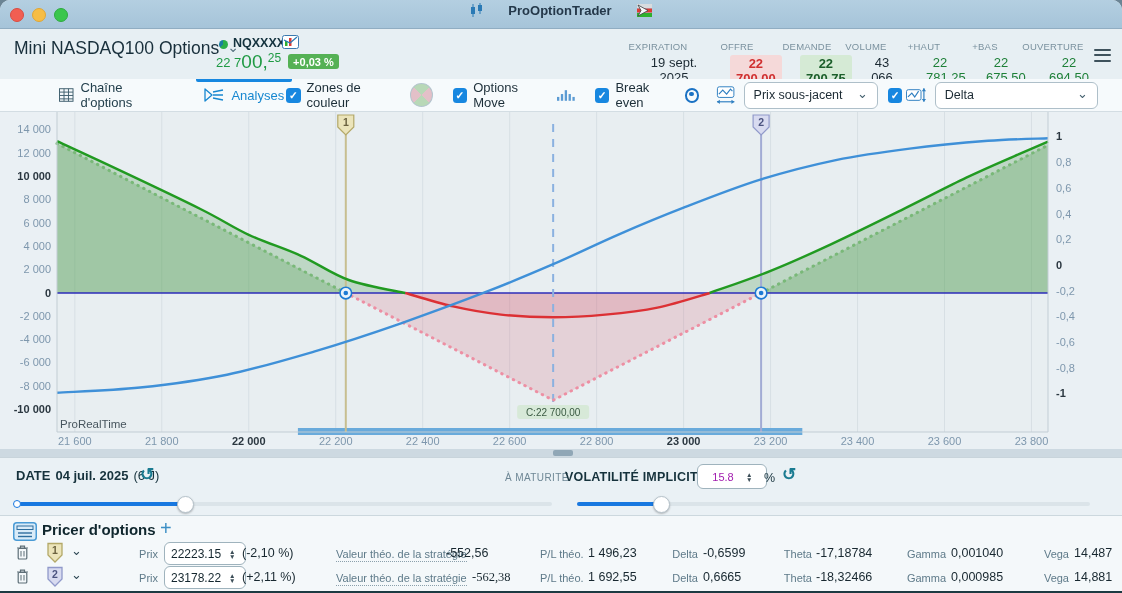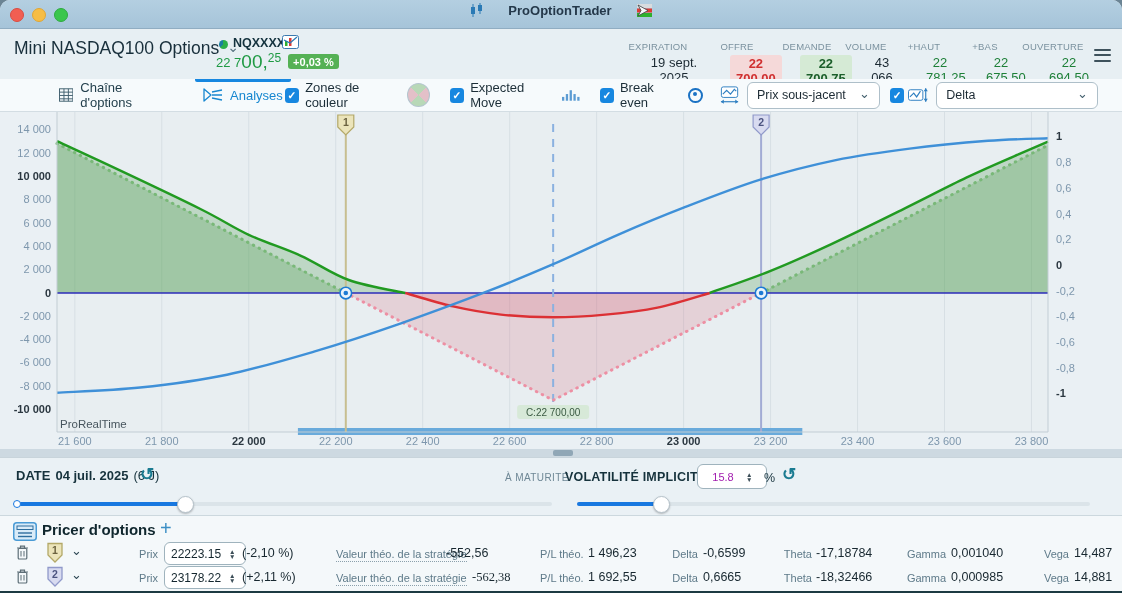--- a/index.html
+++ b/index.html
@@ -200,21 +200,21 @@
     </div>
 
     <div class="tb-group" style="margin-left:auto;">
       <div class="cb">✓</div>
       <span class="cb-lbl">Zones de couleur</span>
       <div class="zones-circle"></div>
     </div>
 
     <div class="tb-group" style="margin-left:20px;">
       <div class="cb">✓</div>
-      <span class="cb-lbl">Expected Move</span>
+      <span class="cb-lbl">Options Move</span>
       <svg width="19" height="12" viewBox="0 0 19 12">
         <rect x="0" y="8" width="2.4" height="4" fill="#5b9bd3"></rect>
         <rect x="4" y="5" width="2.4" height="7" fill="#5b9bd3"></rect>
         <rect x="8" y="1" width="2.4" height="11" fill="#5b9bd3"></rect>
         <rect x="12" y="5" width="2.4" height="7" fill="#5b9bd3"></rect>
         <rect x="16" y="8" width="2.4" height="4" fill="#5b9bd3"></rect>
       </svg>
     </div>
 
     <div class="tb-group" style="margin-left:20px;">

